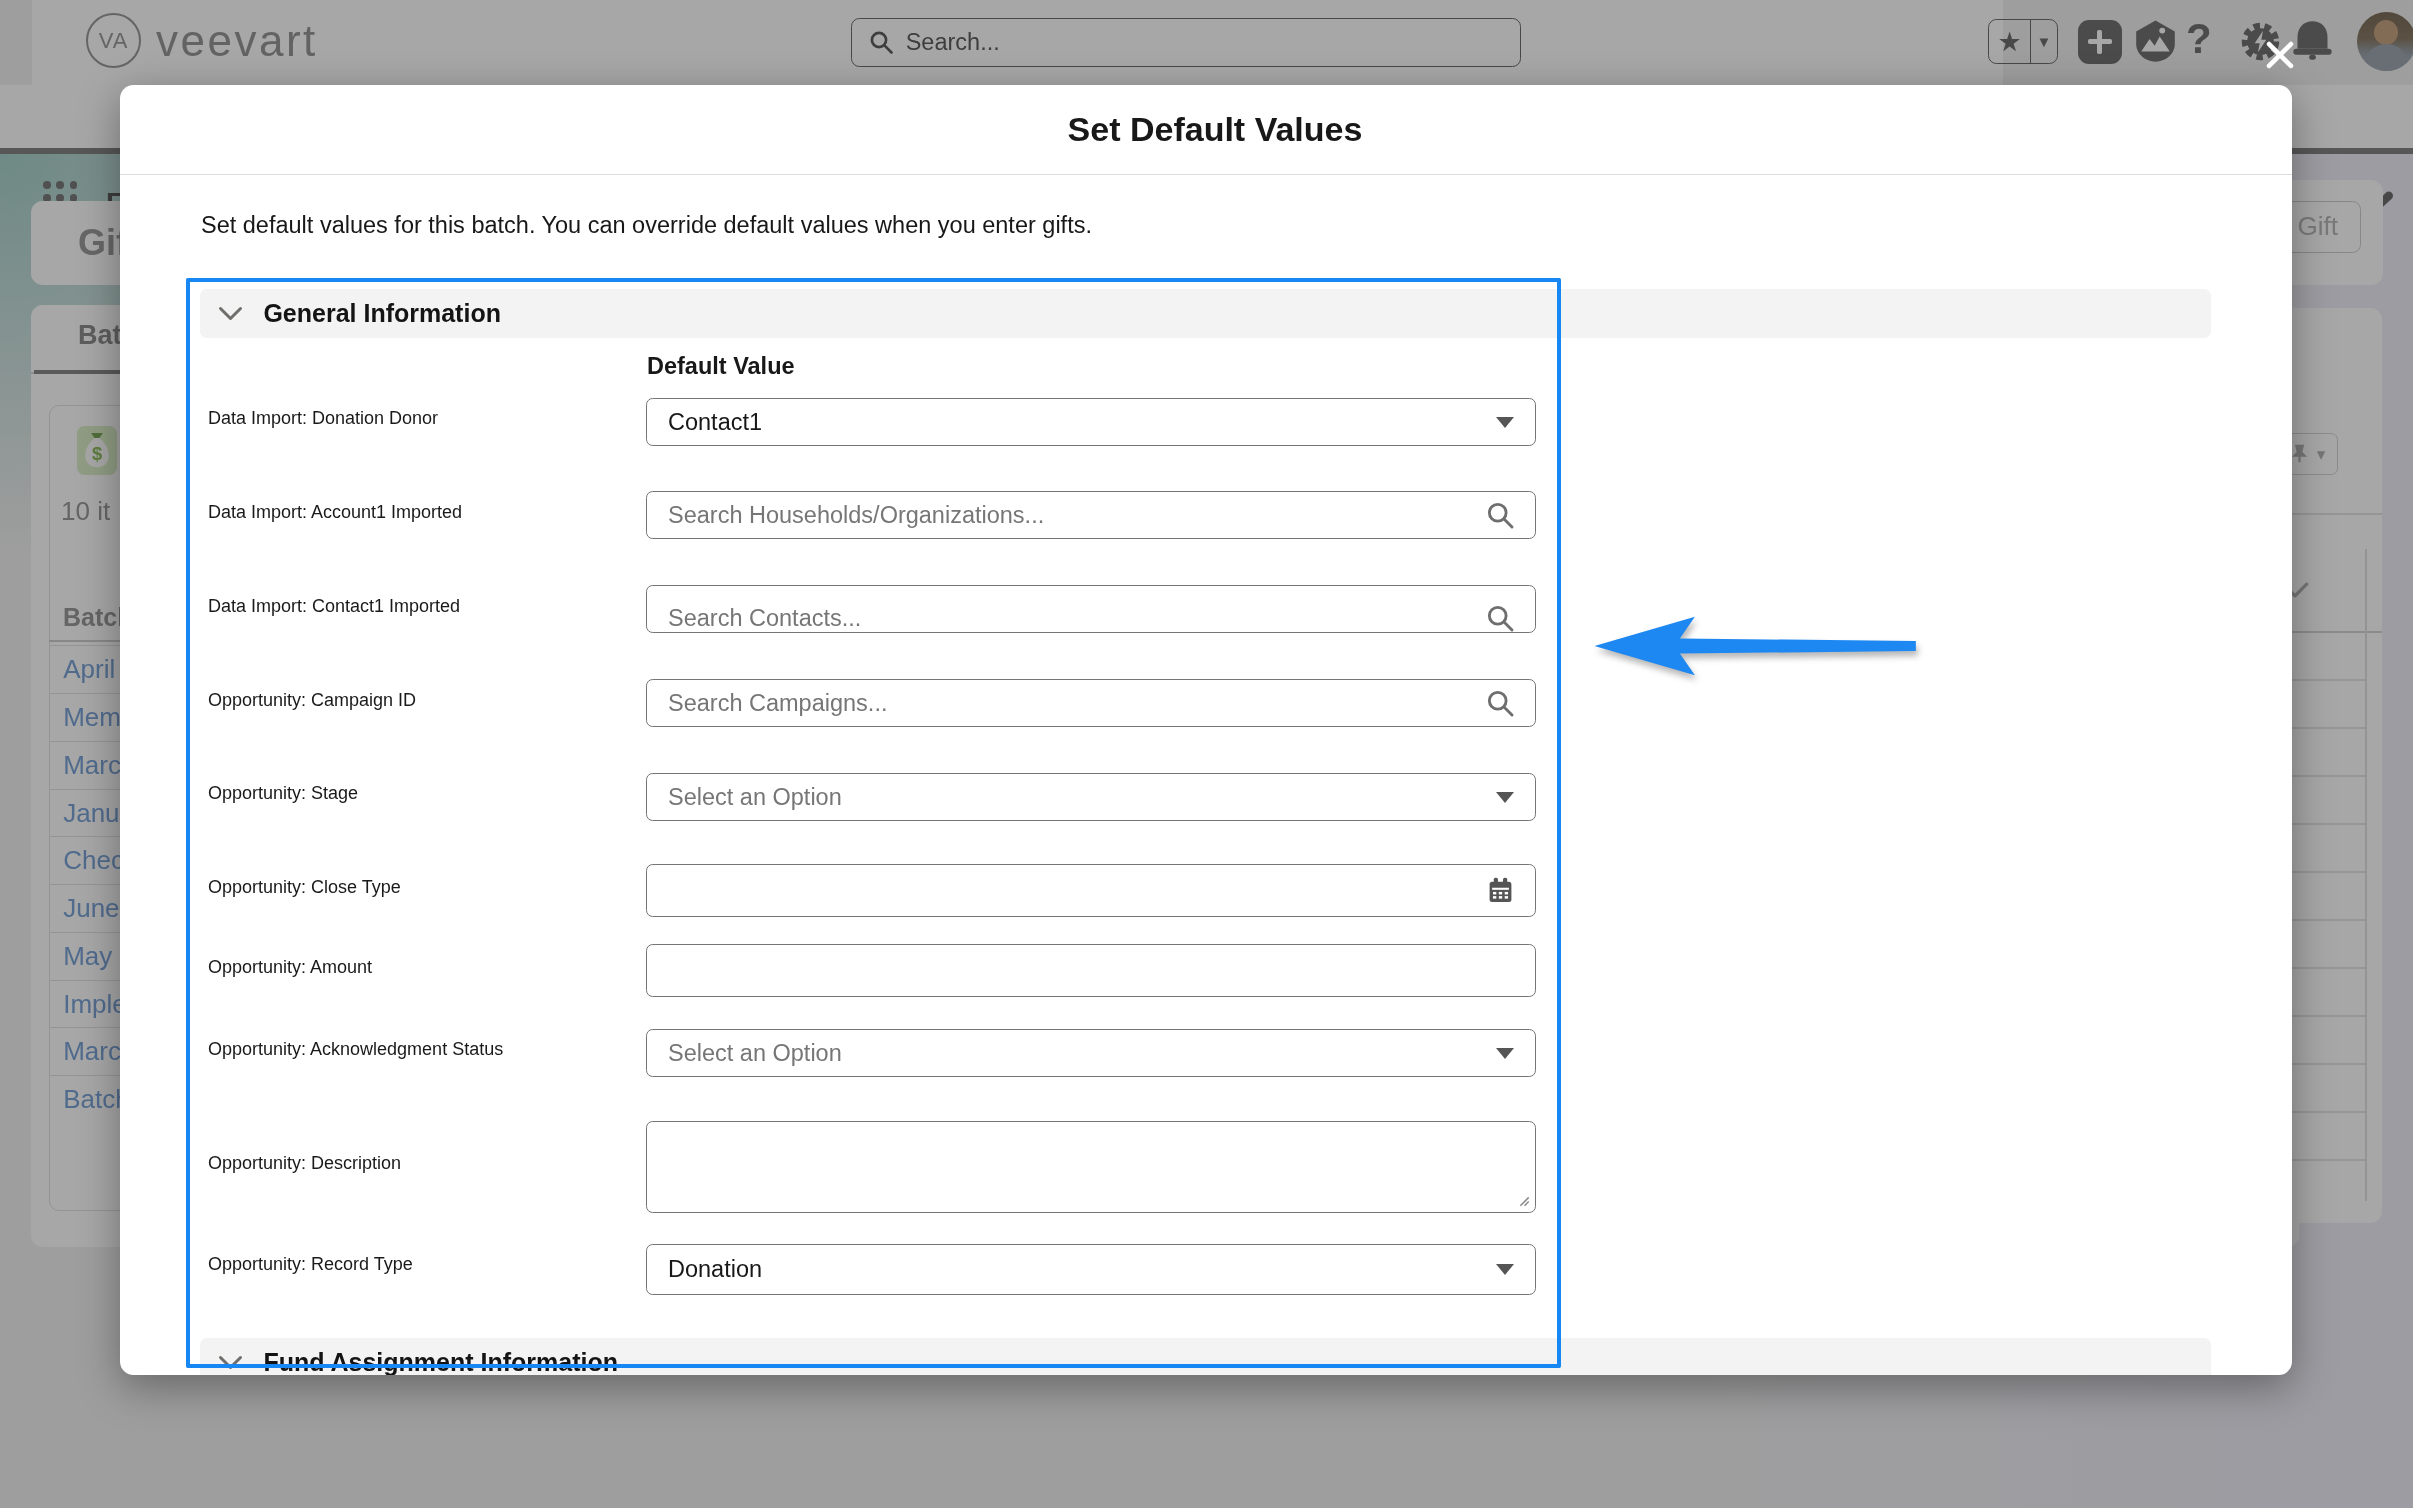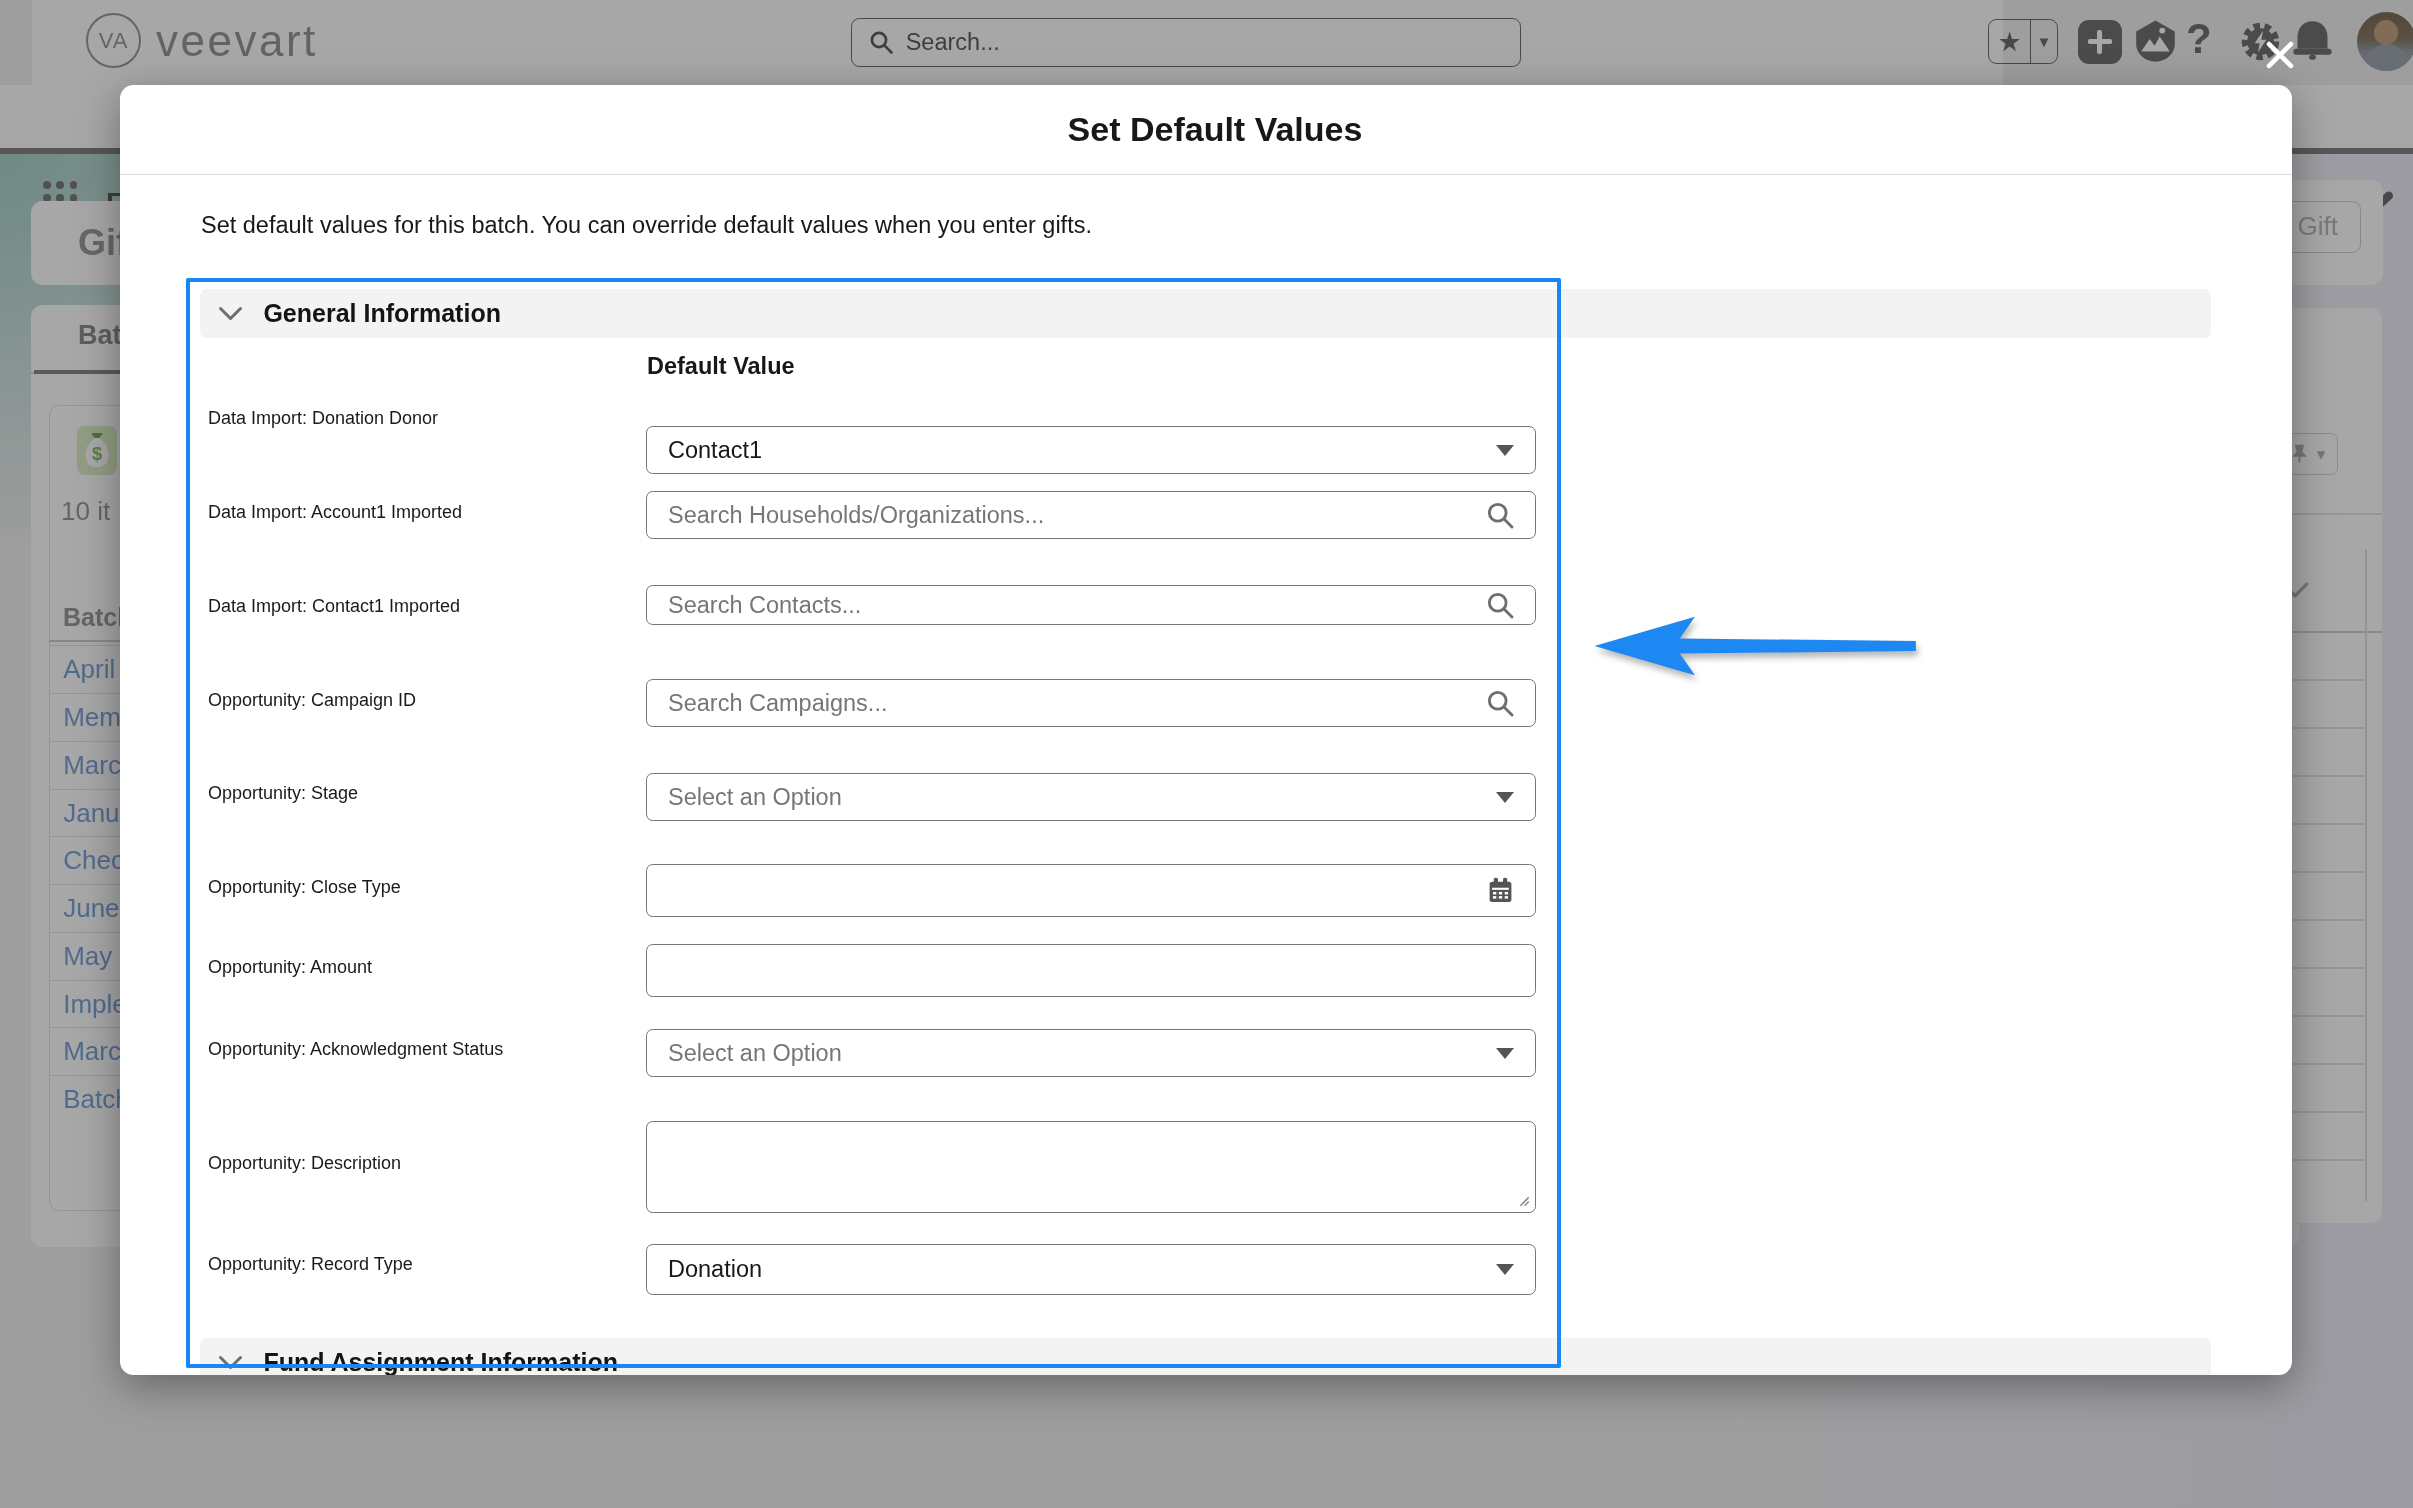--- a/index.html
+++ b/index.html
@@ -243,36 +243,36 @@
       <svg width="25" height="15" viewBox="0 0 30 18">
         <polyline points="3,3 15,15 27,3" fill="none" stroke="#706e6b" stroke-width="3.6" stroke-linecap="round" stroke-linejoin="round"></polyline>
       </svg>
       <span class="sec-label">General Information</span>
     </div>
 
     <div class="col-head">Default Value</div>
 
     <div id="field-rows">
         <div class="frow-label" style="top: 323px;">Data Import: Donation Donor</div>
-        <div class="fctl" style="top: 313px; height: 48px; margin-top: 28px;">
+        <div class="fctl" style="top: 313px; height: 48px;">
           <span class="val">Contact1</span>
           <span class="spacer"></span>
           <span class="caret-down"></span>
         </div>
         <div class="frow-label" style="top: 417px;">Data Import: Account1 Imported</div>
         <div class="fctl" style="top: 406px; height: 48px;">
           <span class="ph">Search Households/Organizations...</span>
           <span class="spacer"></span>
           <svg width="28.5" height="28.5" viewBox="0 0 34 34">
             <circle cx="14" cy="14" r="10" fill="none" stroke="#6e6e6e" stroke-width="3.4"></circle>
             <line x1="21.5" y1="21.5" x2="31" y2="31" stroke="#6e6e6e" stroke-width="3.4" stroke-linecap="round"></line>
           </svg>
         </div>
         <div class="frow-label" style="top: 511px;">Data Import: Contact1 Imported</div>
-        <div class="fctl" style="top: 500px; height: 40px;">
+        <div class="fctl" style="top: 500px; height: 48px; align-items: flex-end;">
           <span class="ph">Search Contacts...</span>
           <span class="spacer"></span>
           <svg width="28.5" height="28.5" viewBox="0 0 34 34">
             <circle cx="14" cy="14" r="10" fill="none" stroke="#6e6e6e" stroke-width="3.4"></circle>
             <line x1="21.5" y1="21.5" x2="31" y2="31" stroke="#6e6e6e" stroke-width="3.4" stroke-linecap="round"></line>
           </svg>
         </div>
         <div class="frow-label" style="top: 605px;">Opportunity: Campaign ID</div>
         <div class="fctl" style="top: 594px; height: 48px;">
           <span class="ph">Search Campaigns...</span>

